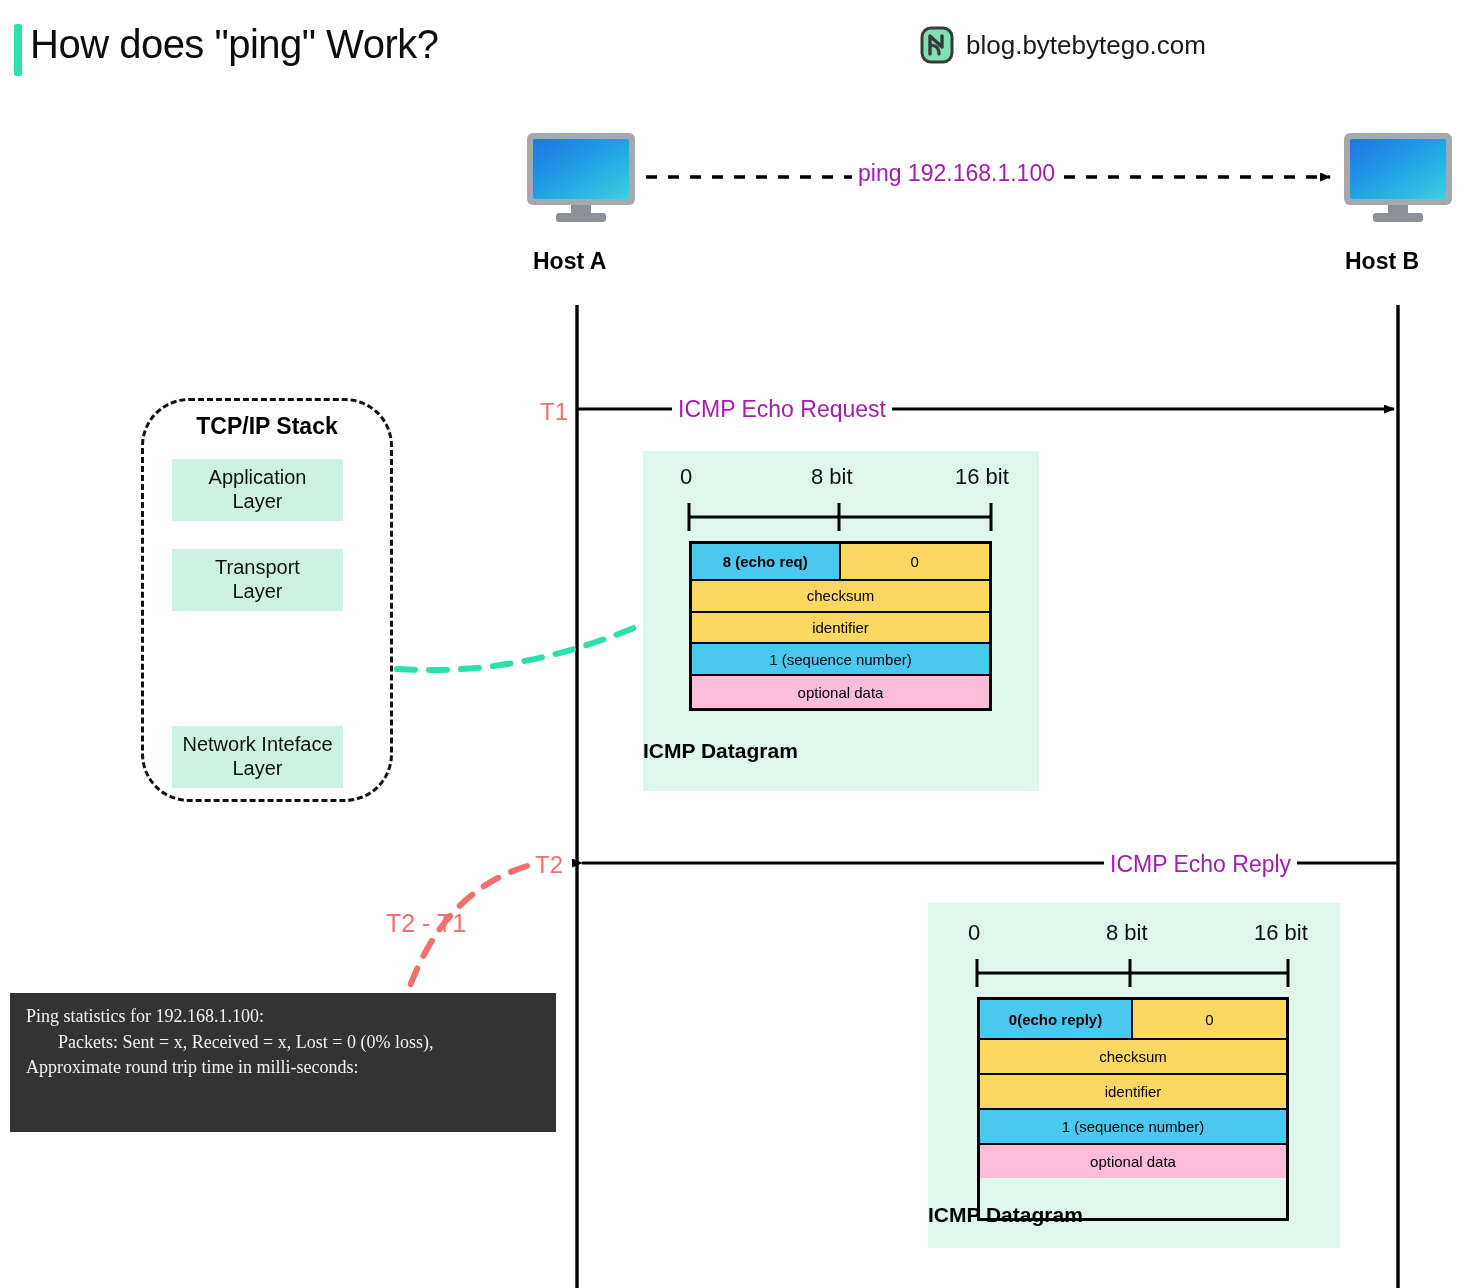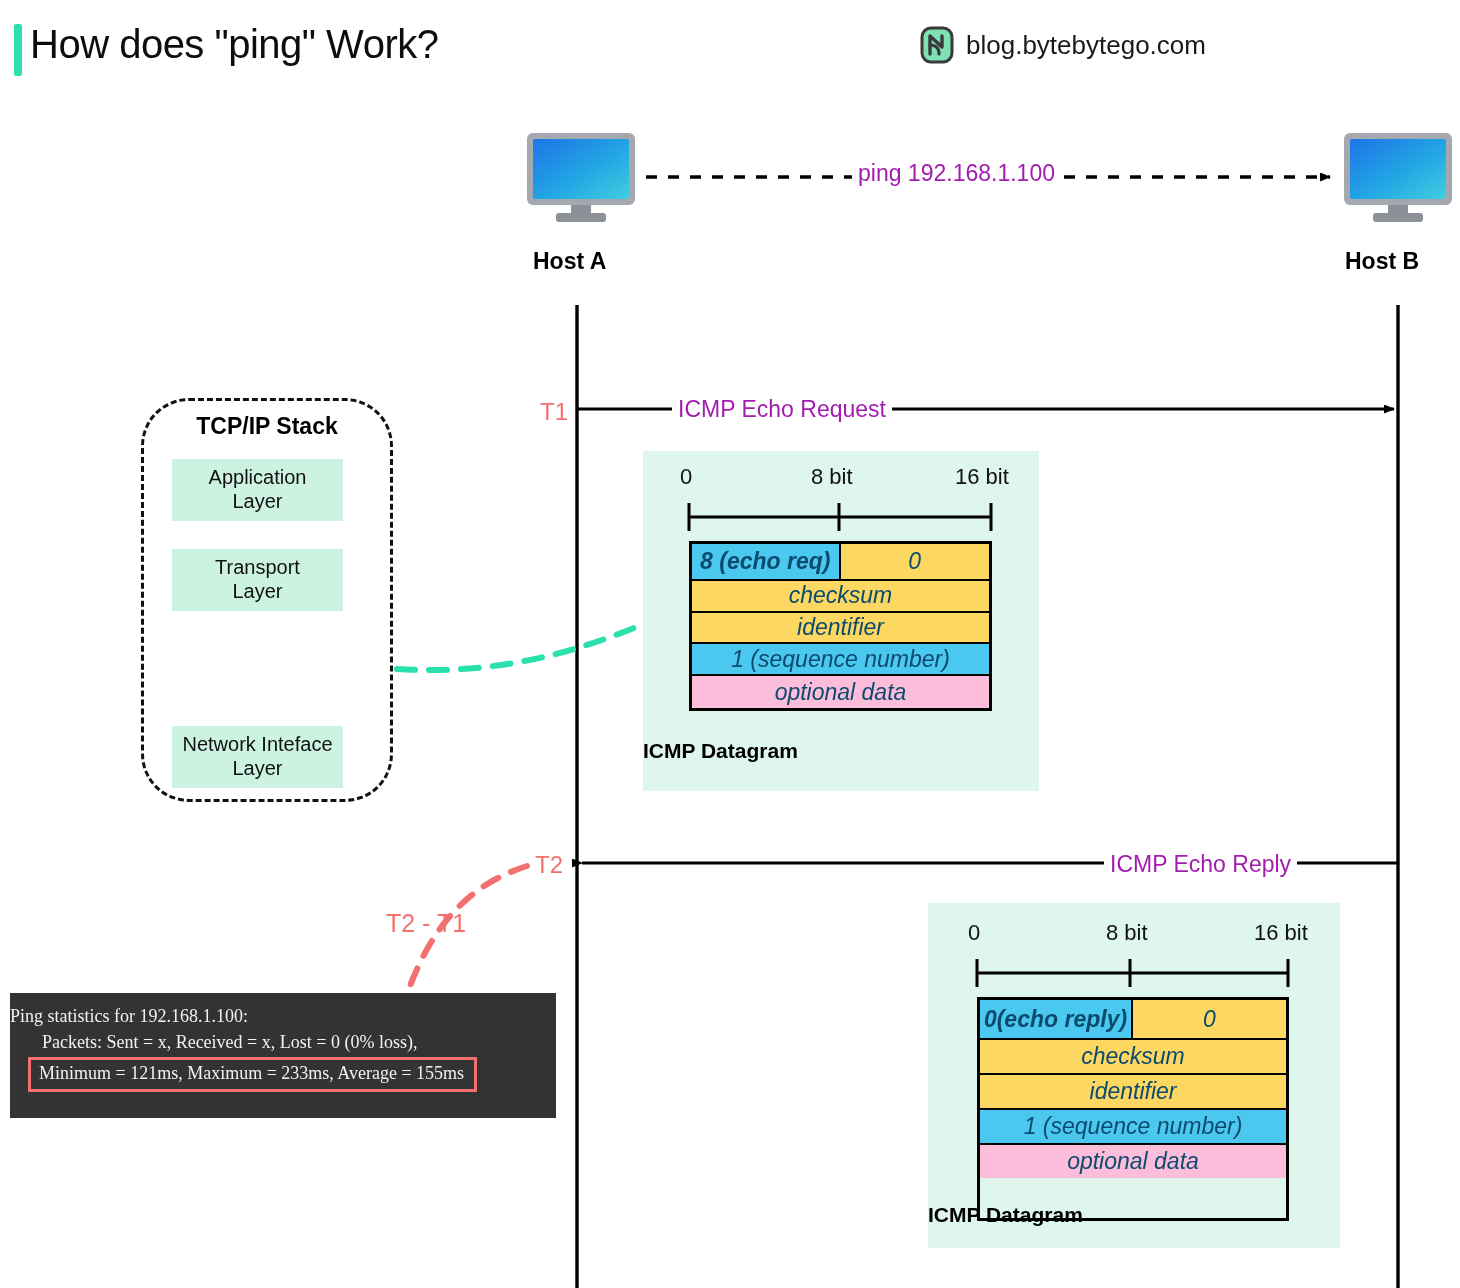--- a/index.html
+++ b/index.html
@@ -85,38 +85,38 @@
   .pkt-table{
     position:absolute;border:3px solid #000;box-sizing:border-box;
     display:flex;flex-direction:column;
   }
   .pkt-row{
     display:flex;border-bottom:2px solid #000;box-sizing:border-box;
   }
   .pkt-row:last-child{border-bottom:none;}
   .pkt-cell{
     display:flex;align-items:center;justify-content:center;
-    font-size:23px;color:#0c4a6e;box-sizing:border-box;font-style:italic;
+    font-size:15px;color:#000000;box-sizing:border-box;
   }
   .c-blue{background:#4bc8f0;}
   .c-yellow{background:#fcd863;}
   .c-pink{background:#fbbdd9;}
   .cell-bold{font-weight:bold;}
   .cell-half-left{width:50%;border-right:2px solid #000;}
   .cell-half-right{width:50%;}
   .cell-full{width:100%;}
   .datagram-caption{
     position:absolute;width:100%;text-align:left;
     font-size:21px;font-weight:bold;color:#000;
   }
 
   
   #ping-stats-terminal{
-    left:10px;top:993px;width:546px;height:125px;background:#333333;
-    box-sizing:border-box;padding:11px 8px 8px 0;
+    left:10px;top:993px;width:546px;height:139px;background:#333333;
+    box-sizing:border-box;padding:11px 8px 8px 16px;
     font-family:"Liberation Serif", serif;color:#f2f2f2;font-size:18px;line-height:1.42;
   }
   .term-line{white-space:nowrap;}
   .term-indent{padding-left:32px;}
   #ping-rtt-highlight{
     display:inline-block;border:3px solid #f4706e;padding:1px 10px 2px 8px;
     margin-left:18px;margin-top:2px;white-space:nowrap;
   }
 </style>
 </head>
@@ -281,14 +281,14 @@
       <div class="pkt-cell c-pink cell-full">optional data</div>
     </div>
   </div>
 
   <div class="datagram-caption" style="top:300px;left:0;">ICMP Datagram</div>
 </div>
 
 <div class="abs" id="ping-stats-terminal">
   <div class="term-line">Ping statistics for 192.168.1.100:</div>
   <div class="term-line term-indent">Packets: Sent = x, Received = x, Lost = 0 (0% loss),</div>
-  <div class="term-line"><span id="ping-rtt-highlight">Minimum = 121ms, Maximum = 233ms, Average = 155ms</span></div>
+  <div class="term-line">Approximate round trip time in milli-seconds:</div>
 </div>
 
 </body></html>

